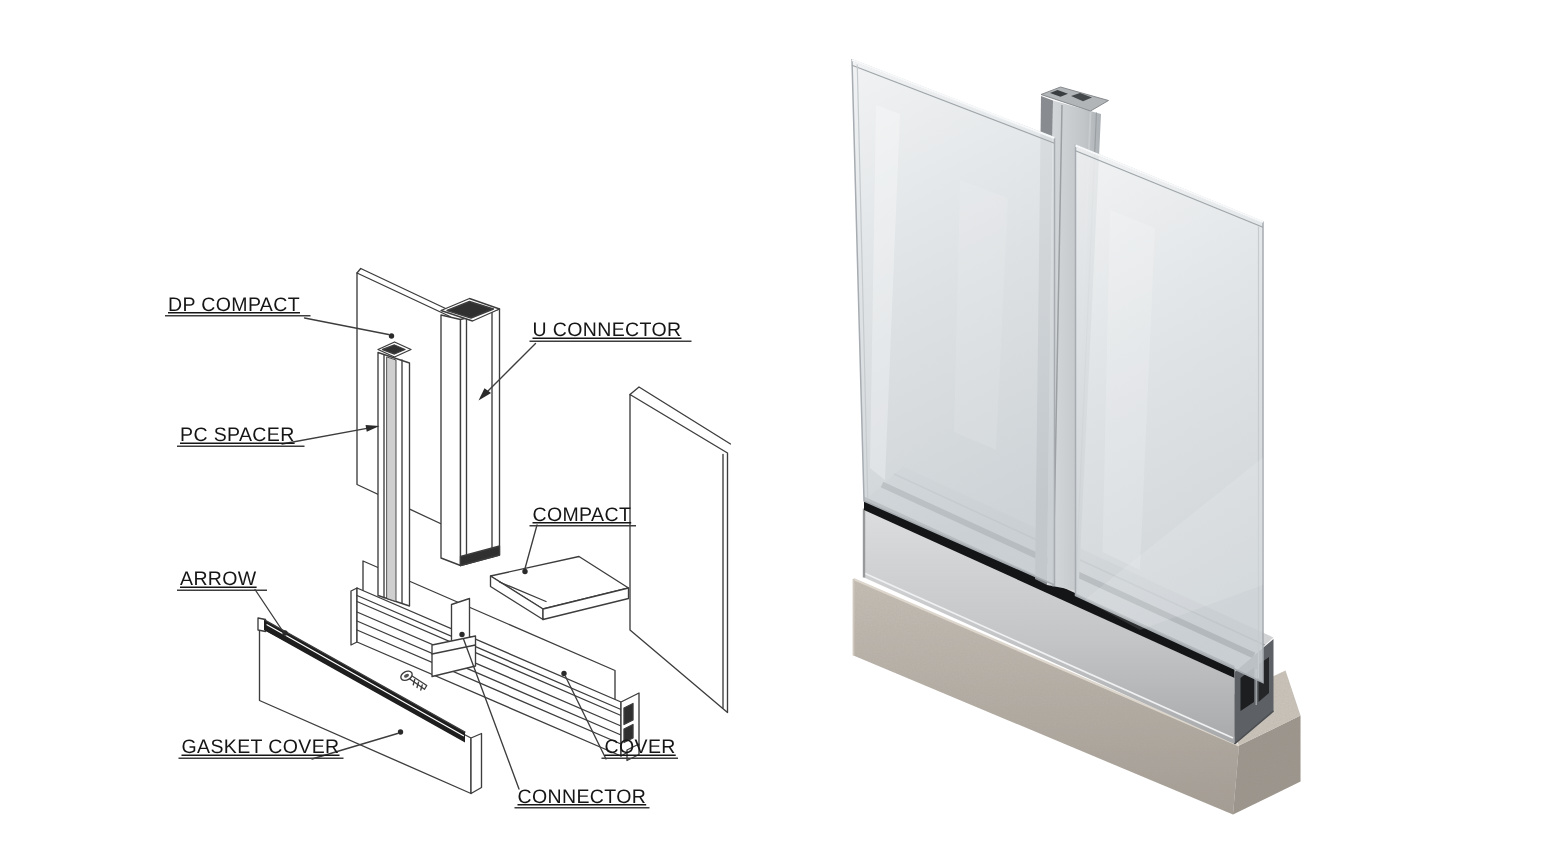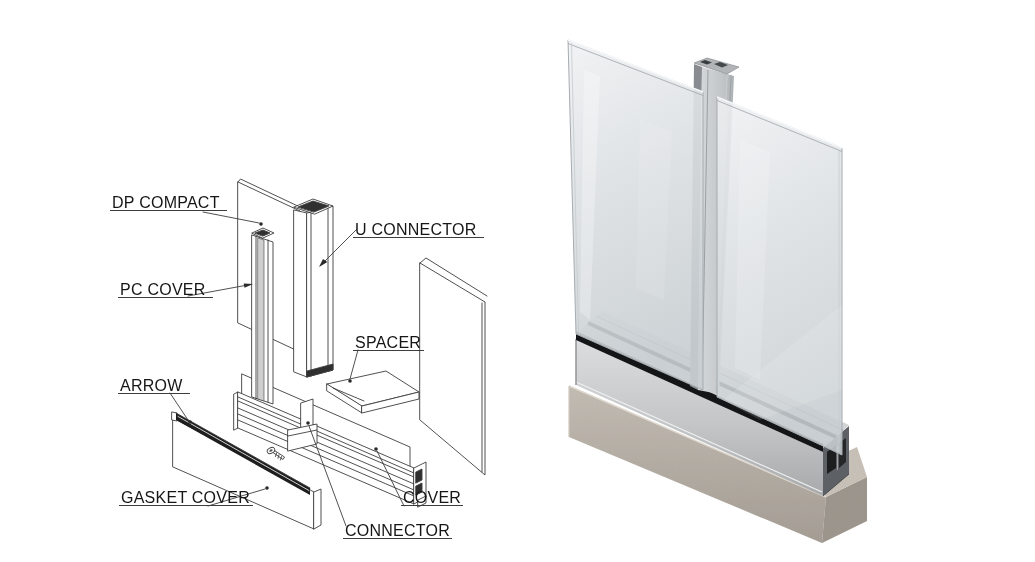--- a/index.html
+++ b/index.html
@@ -6,31 +6,32 @@
   .stage{
     position:relative;
     width:1035px;height:562px;
     background:#ffffff;
     overflow:hidden;
     font-family:"Liberation Sans", sans-serif;
   }
   .stage svg{position:absolute;left:0;top:0;}
   .lbl{
     position:absolute;
-    font-size:16px;
+    font-size:13px;
     letter-spacing:.25px;
     color:#161616;
     line-height:12px;
     white-space:nowrap;
     border-bottom:1px solid #3d3d3d;
     padding:0 7px 1px 2px;
     background:transparent;
+    text-decoration:underline;
   }
   #lbl-dp      {left:110px;top:197px;}
-  #lbl-ucon    {left:353px;top:224px;}
+  #lbl-ucon    {left:353px;top:214px;}
   #lbl-pc      {left:118px;top:284px;}
   #lbl-spacer  {left:353px;top:337px;padding-right:3px;}
   #lbl-gasket  {left:118px;top:380px;}
   #lbl-fcover  {left:119px;top:492px;padding-right:3px;}
   #lbl-frame   {left:401px;top:492px;padding-right:2px;}
   #lbl-fast    {left:343px;top:525px;padding-right:2px;}
 </style>
 </head>
 <body>
 
@@ -243,20 +244,20 @@
       <line x1="717" y1="100.5" x2="842" y2="151.5" stroke="#9fa5a9" stroke-width="0.8"></line>
       <line x1="839" y1="151" x2="839" y2="452" stroke="#c6cbce" stroke-width="0.8"></line>
       <polygon points="740,140 770,152 760,380 735,368" fill="#ffffff" opacity="0.16"></polygon>
       <polygon points="723,400 842,305 842,390 760,420" fill="#ffffff" opacity="0.12"></polygon>
     </g>
   </g>
 </svg>
 
 <div class="lbl" id="lbl-dp">DP COMPACT</div>
 <div class="lbl" id="lbl-ucon">U CONNECTOR</div>
-<div class="lbl" id="lbl-pc">PC COVER</div>
-<div class="lbl" id="lbl-spacer">SPACER</div>
+<div class="lbl" id="lbl-pc">PC SPACER</div>
+<div class="lbl" id="lbl-spacer">COMPACT</div>
 <div class="lbl" id="lbl-gasket">ARROW</div>
 <div class="lbl" id="lbl-fcover">GASKET COVER</div>
 <div class="lbl" id="lbl-frame">COVER</div>
 <div class="lbl" id="lbl-fast">CONNECTOR</div>
 
 </div>
 
 </body></html>

